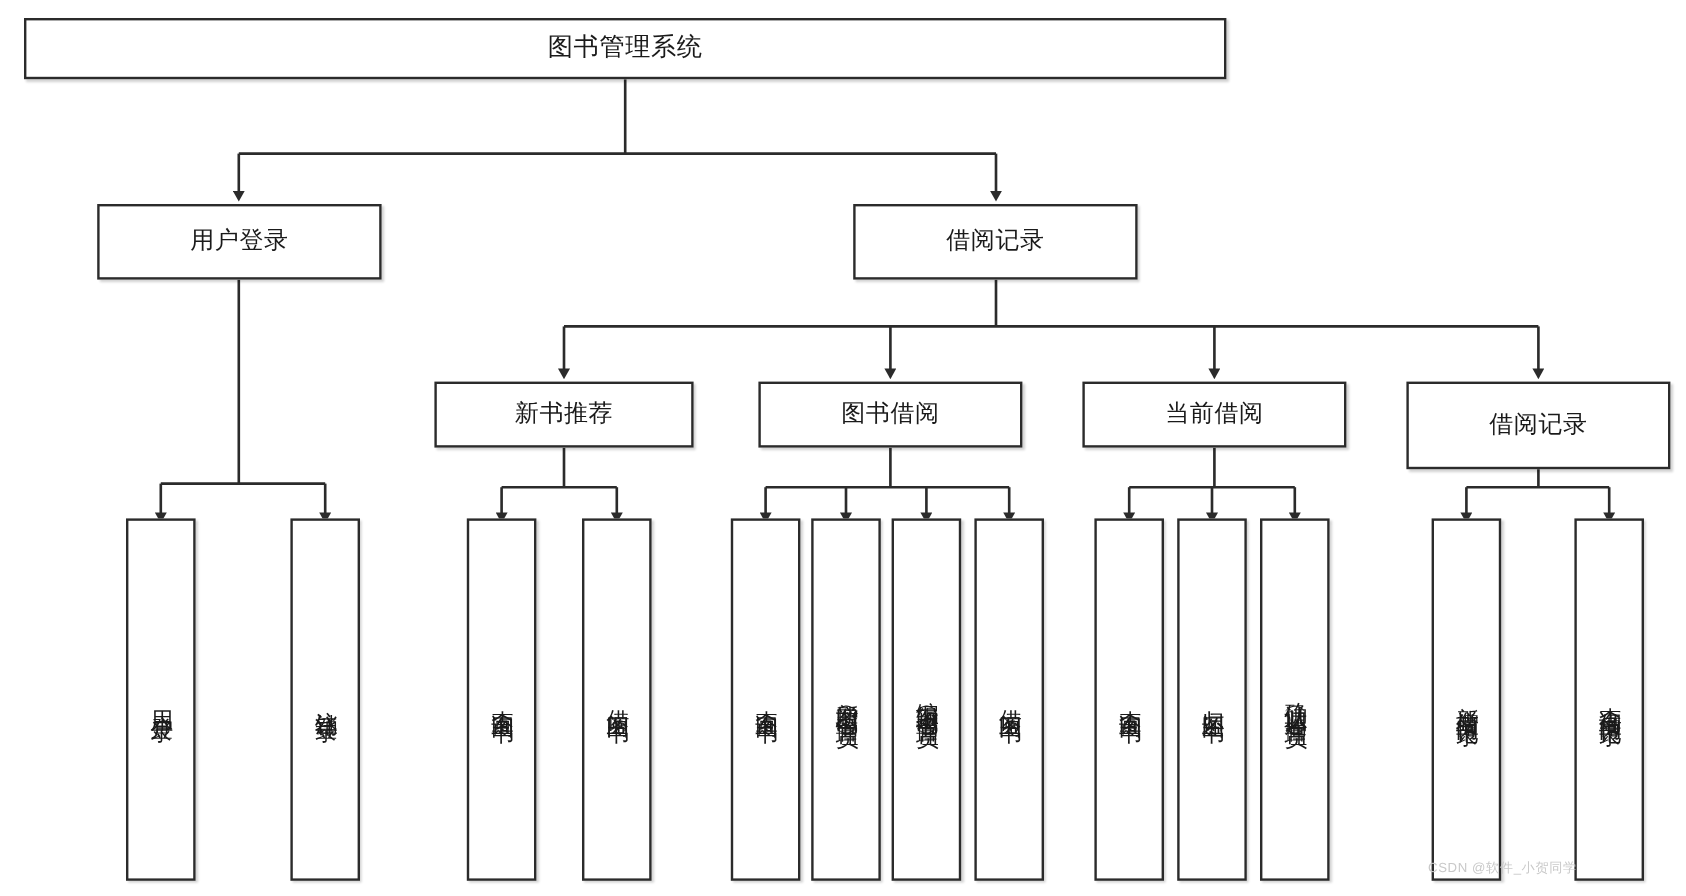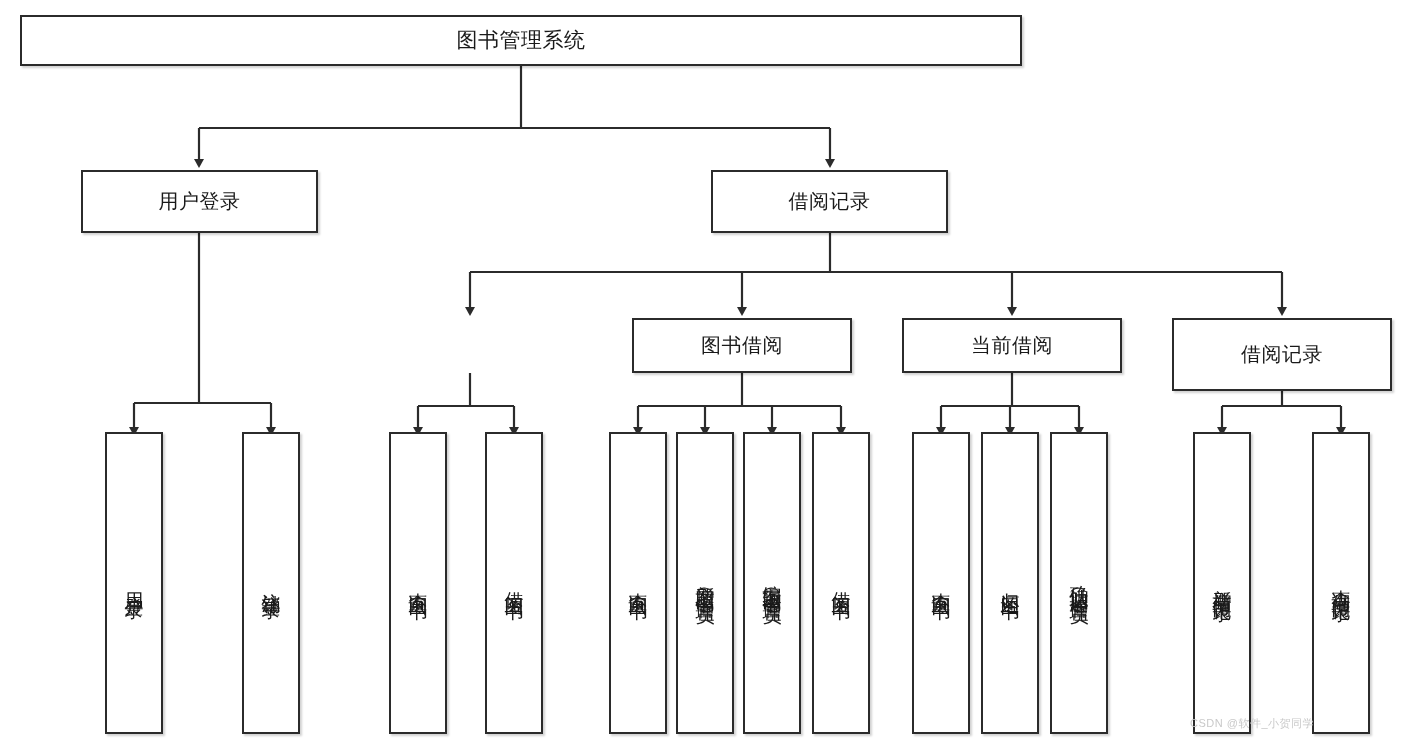--- a/index.html
+++ b/index.html
@@ -117,20 +117,23 @@
     <span class="node-label">图书管理系统</span>
   </div>
 
   <div class="node" style="left:81px; top:170px; width:237px; height:63px;">
     <span class="node-label">用户登录</span>
   </div>
   <div class="node" style="left:711px; top:170px; width:237px; height:63px;">
     <span class="node-label">借阅记录</span>
   </div>
 
+  <div class="node" style="left:362px; top:318px; width:216px; height:55px;">
+    <span class="node-label">新书推荐</span>
+  </div>
   <div class="node" style="left:902px; top:318px; width:220px; height:55px;">
     <span class="node-label">当前借阅</span>
   </div>
   <div class="node" style="left:632px; top:318px; width:220px; height:55px;">
     <span class="node-label">图书借阅</span>
   </div>
   <div class="node" style="left:1172px; top:318px; width:220px; height:73px;">
     <span class="node-label">借阅记录</span>
   </div>
 

